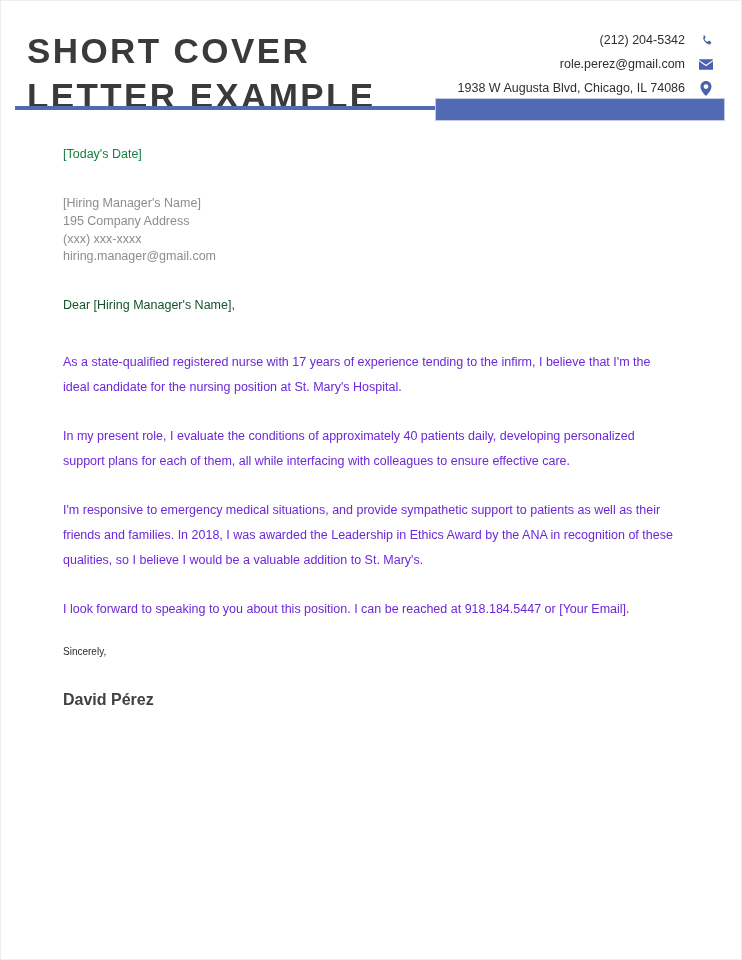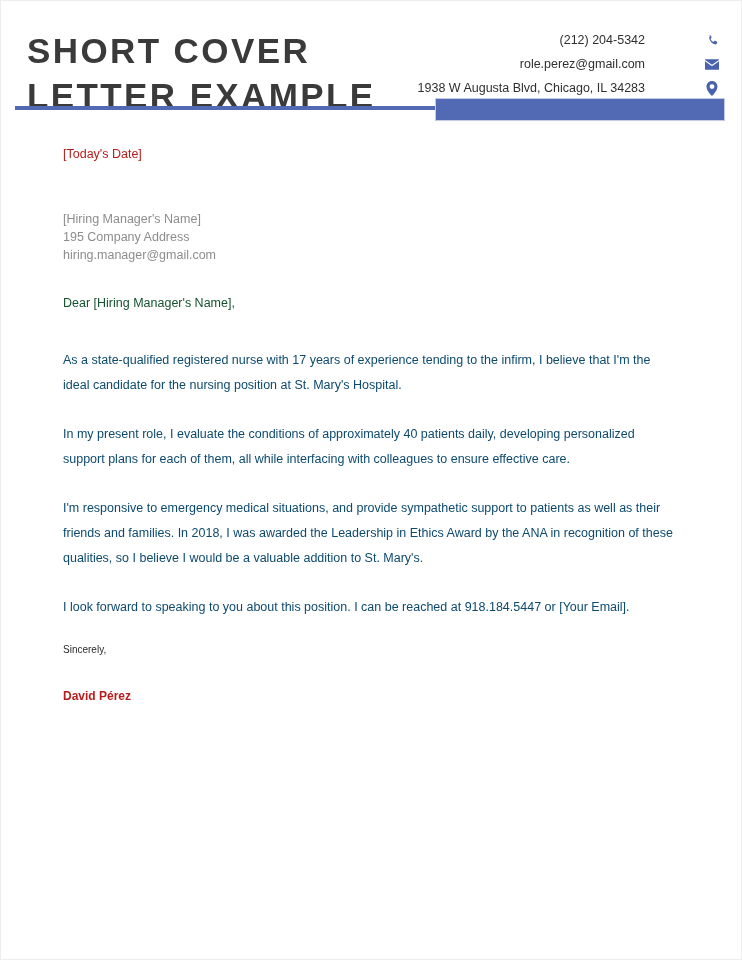--- a/index.html
+++ b/index.html
@@ -20,21 +20,21 @@
     box-sizing: border-box;
     overflow: hidden;
   }
 
   
   .header {
     position: relative;
     display: flex;
     align-items: flex-start;
     justify-content: space-between;
-    padding: 26px 10px 0 26px;
+    padding: 26px 16px 0 26px;
     height: 92px;
     box-sizing: border-box;
   }
   .title-block {
     padding-top: 2px;
   }
   .doc-title {
     font-family: "Liberation Sans", sans-serif;
     font-size: 35px;
     font-weight: bold;
@@ -47,21 +47,20 @@
 
   .contact-block {
     padding-top: 6px;
     padding-right: 12px;
   }
   .contact-row {
     display: flex;
     align-items: center;
     justify-content: flex-end;
     margin-bottom: 9px;
-    gap: 46px;
   }
   .contact-text {
     font-size: 12.5px;
     color: #2f2f2f;
     line-height: 1;
     white-space: nowrap;
   }
   .contact-icon {
     width: 14px;
     height: 15px;
@@ -98,52 +97,52 @@
     box-sizing: border-box;
   }
 
   
   .letter {
     padding: 22px 60px 0 62px;
     box-sizing: border-box;
   }
   .date-line {
     font-size: 12.5px;
-    color: #b91c1c;
-    margin: 0 0 50px 0;
+    color: #15803d;
+    margin: 0 0 34px 0;
   }
   .recipient {
     margin: 0 0 32px 0;
   }
   .recipient-line {
     font-size: 12.5px;
     color: #8d8d8d;
     line-height: 1.42;
   }
   .salutation {
     font-size: 12.5px;
     color: #14532d;
     margin: 0 0 38px 0;
   }
   .body-par {
     font-size: 12.5px;
-    color: #0c4a6e;
+    color: #6d28d9;
     line-height: 2.0;
     margin: 0 8px 24px 0;
     max-width: 625px;
   }
   .closing {
     font-size: 10px;
     color: #2b2b2b;
     margin: 22px 0 34px 0;
   }
   .signature {
-    font-size: 12px;
+    font-size: 16px;
     font-weight: bold;
-    color: #b91c1c;
+    color: #404040;
     margin: 0;
   }
 </style>
 </head>
 <body>
 
 <div class="page">
 
   <div class="header">
 
@@ -167,21 +166,21 @@
         <span class="contact-text">role.perez@gmail.com</span>
         <span class="contact-icon">
           <svg width="14" height="11" viewBox="0 0 24 18" fill="#4a62ad" xmlns="http://www.w3.org/2000/svg">
             <path d="M1 0h22c.55 0 1 .45 1 1v.3L12 9.6 0 1.3V1C0 .45.45 0 1 0z"></path>
             <path d="M0 3.5l11.4 7.9c.36.25.84.25 1.2 0L24 3.5V17c0 .55-.45 1-1 1H1c-.55 0-1-.45-1-1V3.5z"></path>
           </svg>
         </span>
       </div>
 
       <div class="contact-row">
-        <span class="contact-text">1938 W Augusta Blvd, Chicago, IL 34283</span>
+        <span class="contact-text">1938 W Augusta Blvd, Chicago, IL 74086</span>
         <span class="contact-icon">
           <svg width="12" height="15" viewBox="0 0 16 20" fill="#4a62ad" xmlns="http://www.w3.org/2000/svg">
             <path d="M8 0C3.9 0 .6 3.3.6 7.4c0 5.5 6.5 11.9 6.8 12.2.3.3.8.3 1.1 0 .3-.3 6.8-6.7 6.8-12.2C15.4 3.3 12.1 0 8 0zm0 10.6a3.2 3.2 0 1 1 0-6.4 3.2 3.2 0 0 1 0 6.4z"></path>
           </svg>
         </span>
       </div>
 
     </div>
   </div>
 
@@ -190,20 +189,21 @@
     <div class="divider-block"></div>
   </div>
 
   <div class="letter">
 
     <p class="date-line">[Today's Date]</p>
 
     <div class="recipient">
       <div class="recipient-line">[Hiring Manager's Name]</div>
       <div class="recipient-line">195 Company Address</div>
+      <div class="recipient-line">(xxx) xxx-xxxx</div>
       <div class="recipient-line">hiring.manager@gmail.com</div>
     </div>
 
     <p class="salutation">Dear [Hiring Manager's Name],</p>
 
     <p class="body-par">As a state-qualified registered nurse with 17 years of experience tending to the infirm, I believe that I'm the ideal candidate for the nursing position at St. Mary's Hospital.</p>
     <p class="body-par">In my present role, I evaluate the conditions of approximately 40 patients daily, developing personalized support plans for each of them, all while interfacing with colleagues to ensure effective care.</p>
     <p class="body-par">I'm responsive to emergency medical situations, and provide sympathetic support to patients as well as their friends and families. In 2018, I was awarded the Leadership in Ethics Award by the ANA in recognition of these qualities, so I believe I would be a valuable addition to St. Mary's.</p>
     <p class="body-par">I look forward to speaking to you about this position. I can be reached at 918.184.5447 or [Your Email].</p>
 

